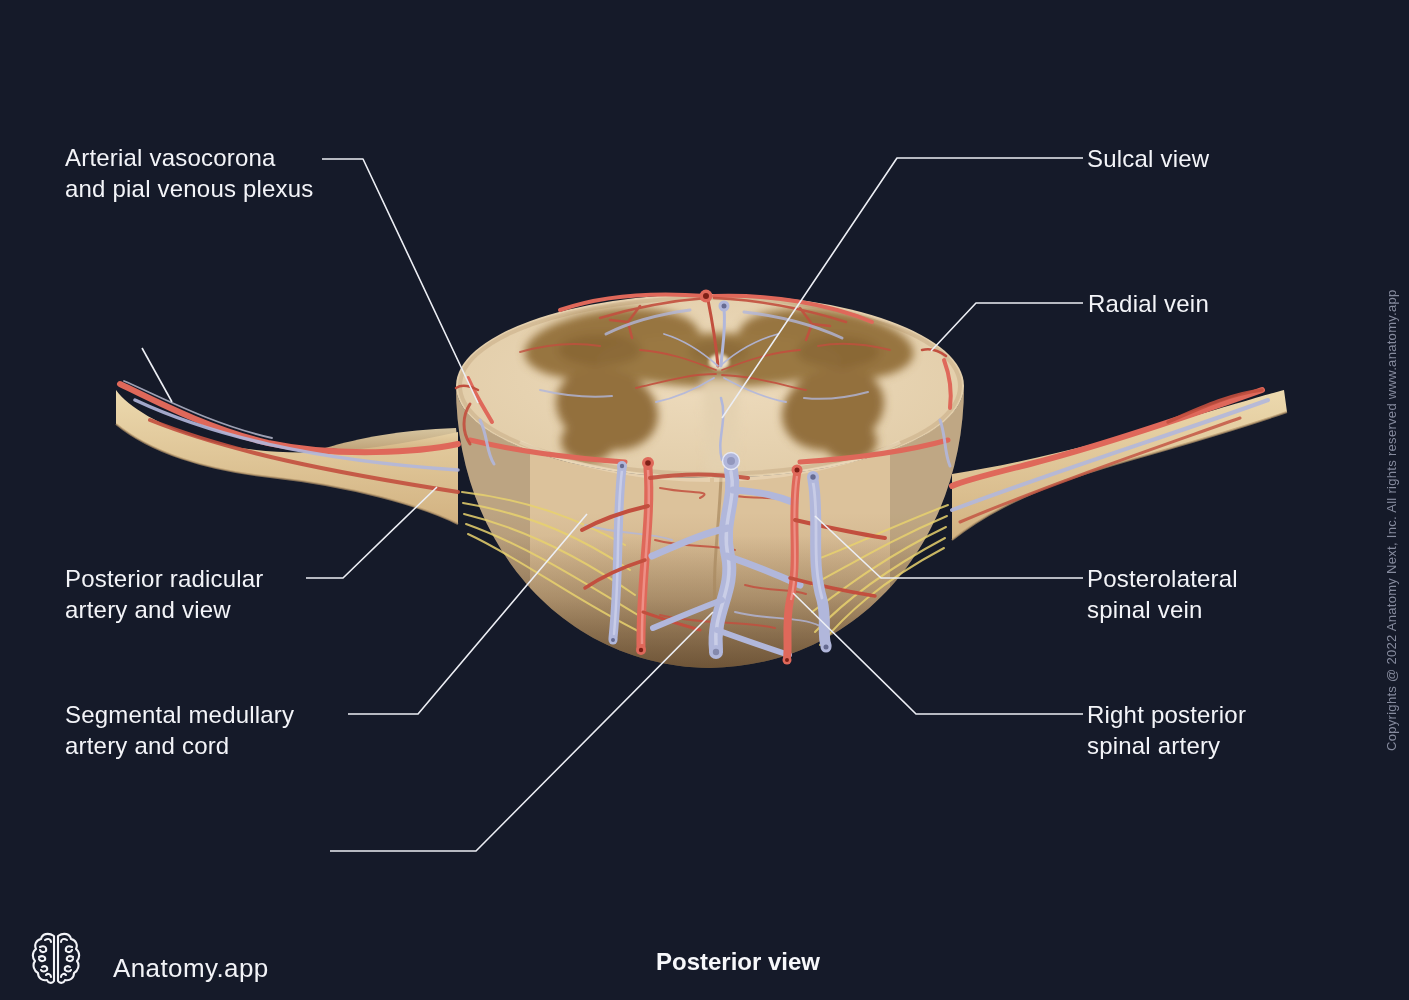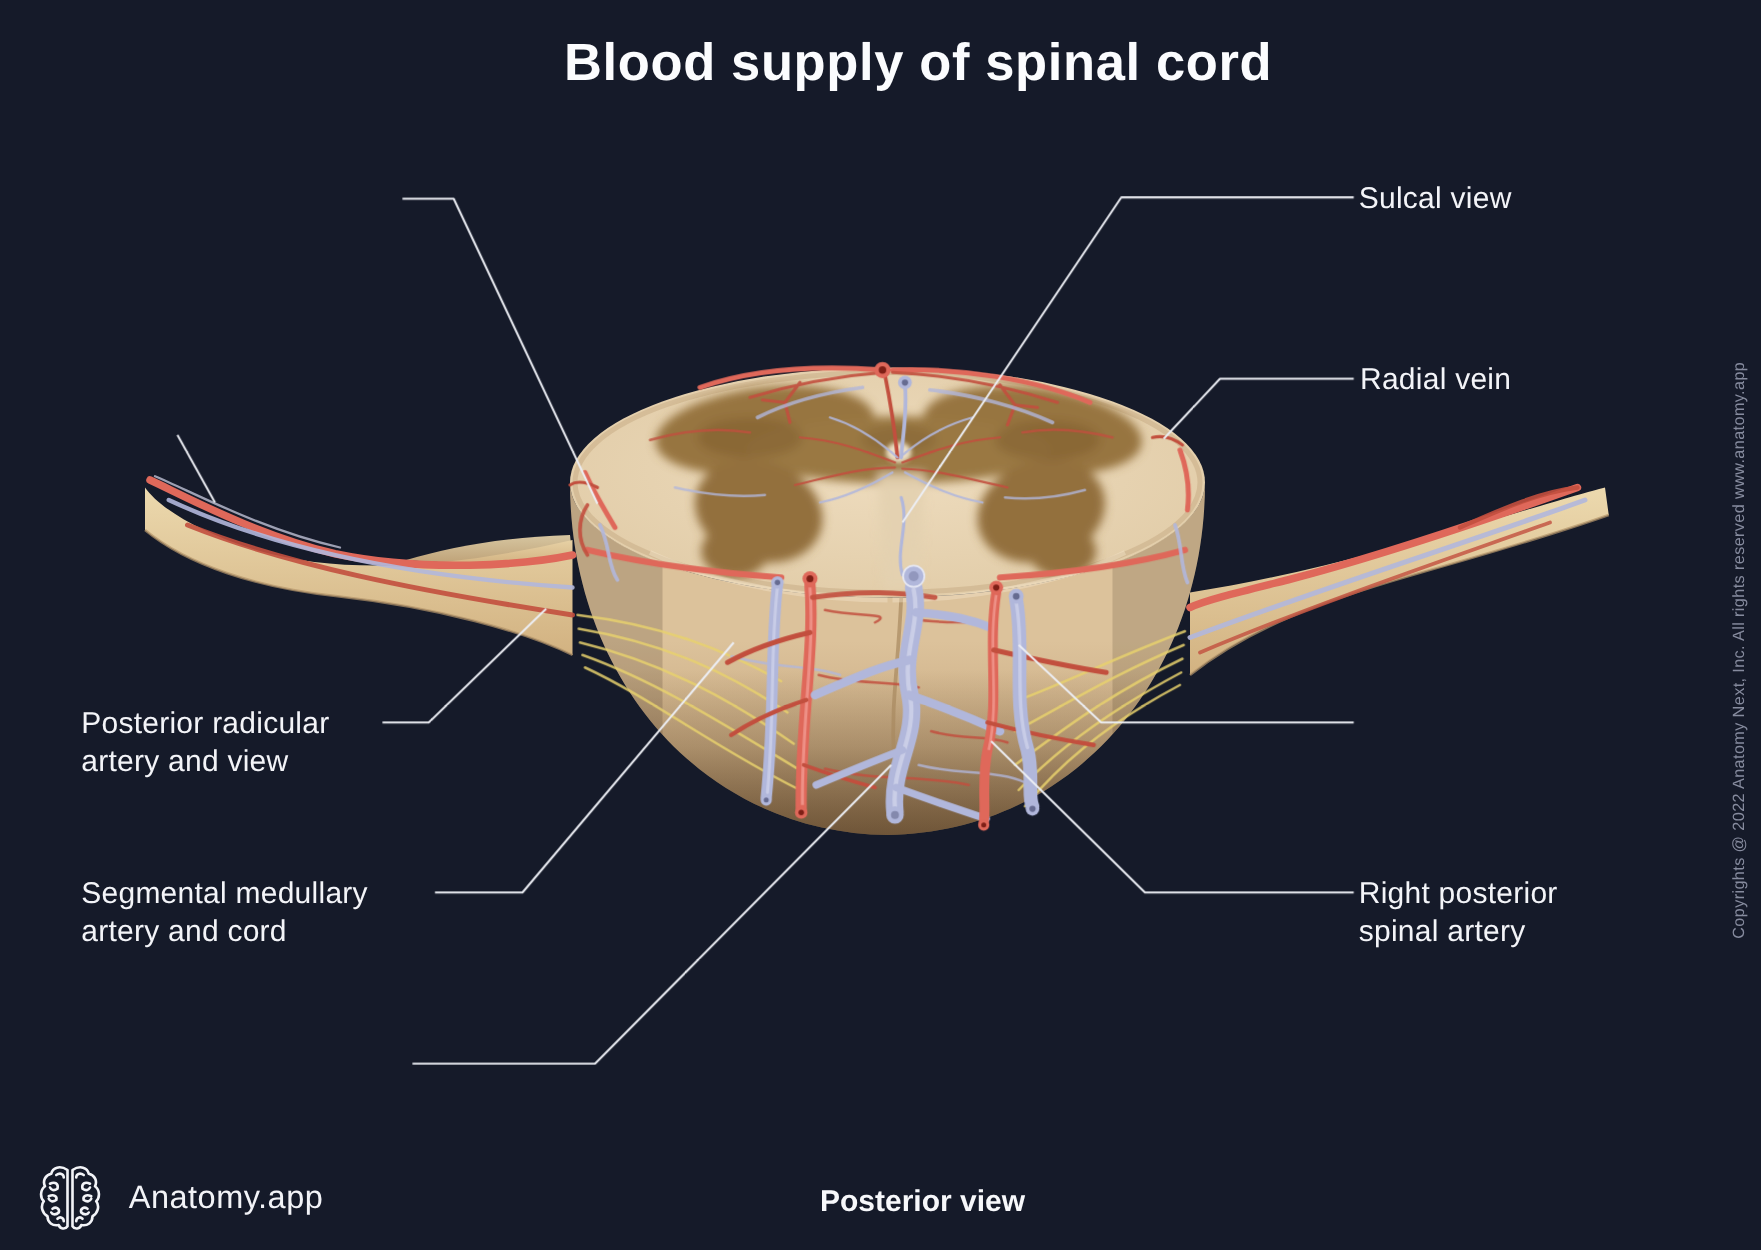--- a/index.html
+++ b/index.html
@@ -28,36 +28,35 @@
   .a-main{fill:none;stroke:var(--artery);stroke-linecap:round;}
   .a-thin{fill:none;stroke:var(--artery-dark);stroke-linecap:round;}
   .v-main{fill:none;stroke:var(--vein);stroke-linecap:round;}
   .v-lite{fill:none;stroke:var(--vein-light);stroke-linecap:round;}
   .fiber{fill:none;stroke:var(--fiber-yellow);stroke-linecap:round;}
   .view-caption{
     position:absolute;bottom:24px;left:0;right:0;padding-left:30px;
     text-align:center;font-size:24px;font-weight:700;color:#f7f8fb;margin-left:37px;
   }
   .brand{
-    position:absolute;left:30px;bottom:16px;display:flex;align-items:center;gap:21px;
+    position:absolute;left:30px;bottom:16px;display:flex;align-items:flex-end;gap:31px;
   }
   .brand-name{font-size:26px;font-weight:400;letter-spacing:.4px;color:#f2f3f7;}
   .copyright{
     position:absolute;right:6px;top:240px;height:560px;width:24px;
     display:flex;align-items:center;justify-content:center;
     writing-mode:vertical-rl;transform:rotate(180deg);
     font-size:13px;letter-spacing:.3px;color:var(--copyright-text);white-space:nowrap;
   }
 </style>
 </head>
 <body>
 
 <div class="canvas">
 
-  <h1 class="title">Blood supply of spinal cord</h1>
 
   <svg class="scene" viewBox="0 0 1409 1000" aria-hidden="true">
     <defs>
       <linearGradient id="bodyGrad" x1="0" y1="0.45" x2="0" y2="1">
         <stop offset="0" stop-color="#dcc29b"></stop>
         <stop offset="0.55" stop-color="#c9ab82"></stop>
         <stop offset="1" stop-color="#9c7e58"></stop>
       </linearGradient>
       <radialGradient id="faceGrad" cx="0.5" cy="0.45" r="0.75">
         <stop offset="0" stop-color="#eedcbe"></stop>
@@ -264,26 +263,30 @@
       <polyline class="leader" points="306,578 343,578 437,487"></polyline>
       <polyline class="leader" points="348,714 418,714 587,514"></polyline>
       <polyline class="leader" points="330,851 476,851 713,612"></polyline>
       <polyline class="leader" points="1083,158 897,158 722,418"></polyline>
       <polyline class="leader" points="1083,303 976,303 931,351"></polyline>
       <polyline class="leader" points="1083,578 881,578 815,516"></polyline>
       <polyline class="leader" points="1083,714 916,714 793,593"></polyline>
     </g>
   </svg>
 
+  <div class="label" style="left:65px;top:142px">Arterial vasocorona
+and pial venous plexus</div>
   <div class="label" style="left:65px;top:563px">Posterior radicular
 artery and view</div>
   <div class="label" style="left:65px;top:699px">Segmental medullary
 artery and cord</div>
   <div class="label" style="left:1087px;top:143px">Sulcal view</div>
   <div class="label" style="left:1088px;top:288px">Radial vein</div>
+  <div class="label" style="left:1087px;top:563px">Posterolateral
+spinal vein</div>
   <div class="label" style="left:1087px;top:699px">Right posterior
 spinal artery</div>
 
   <div class="view-caption">Posterior view</div>
 
   <div class="brand">
     <svg width="52" height="54" viewBox="0 0 52 54" fill="none" stroke="#f2f3f7" stroke-width="2.1" stroke-linecap="round" stroke-linejoin="round">
       <g>
         <path d="M24,6 C18,2 12,4 11,9 C6,10 4,15 6,19 C2,22 2,28 5,31 C2,35 4,41 8,43 C8,48 12,51 17,50 C18,53 22,54 24,51 Z"></path>
         <path d="M15,10 C18,8 21,9 21,12"></path>

